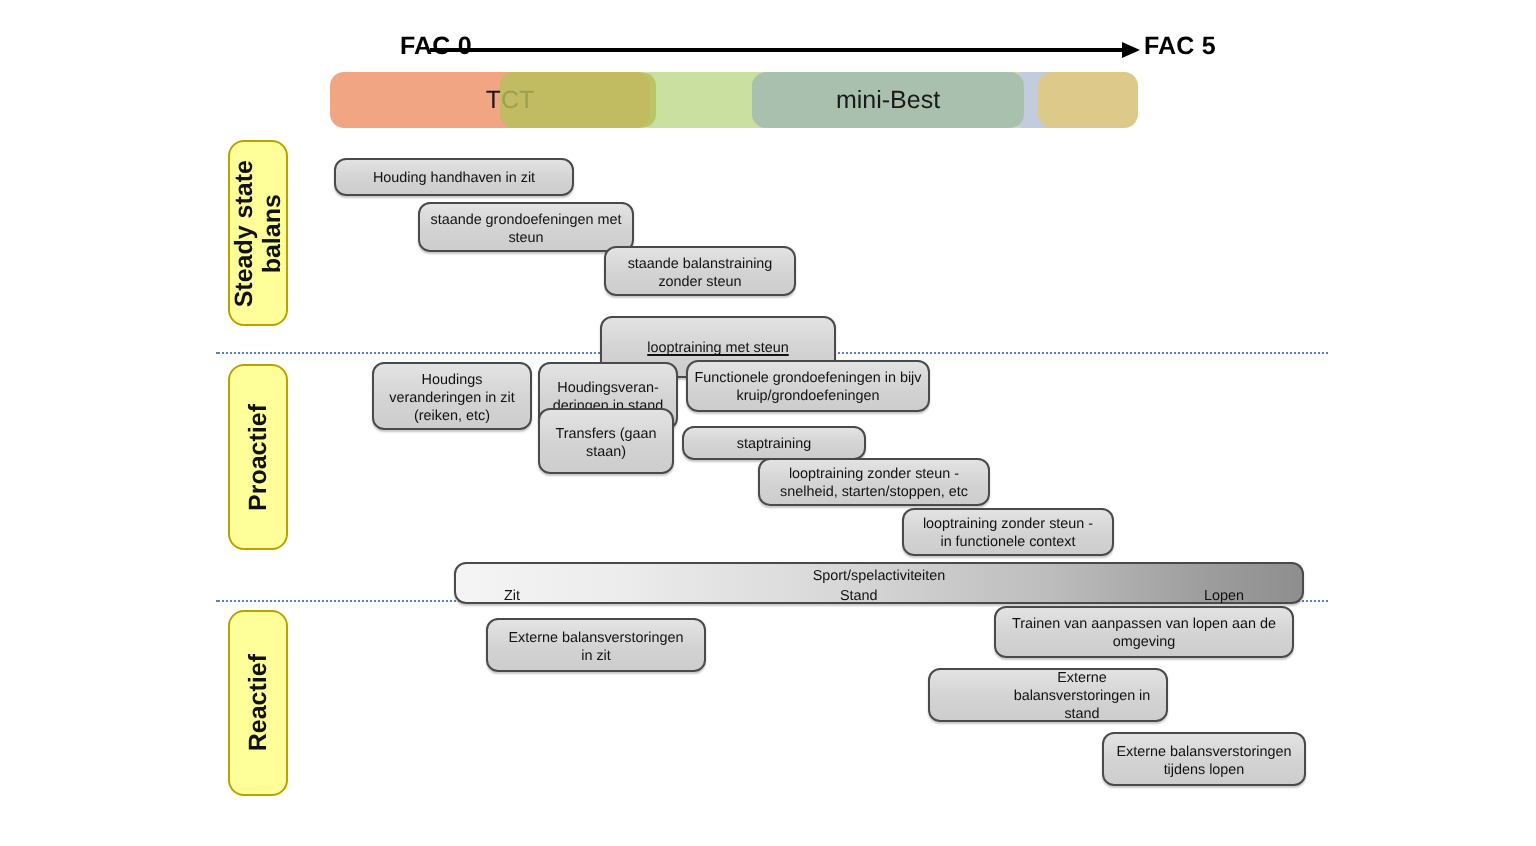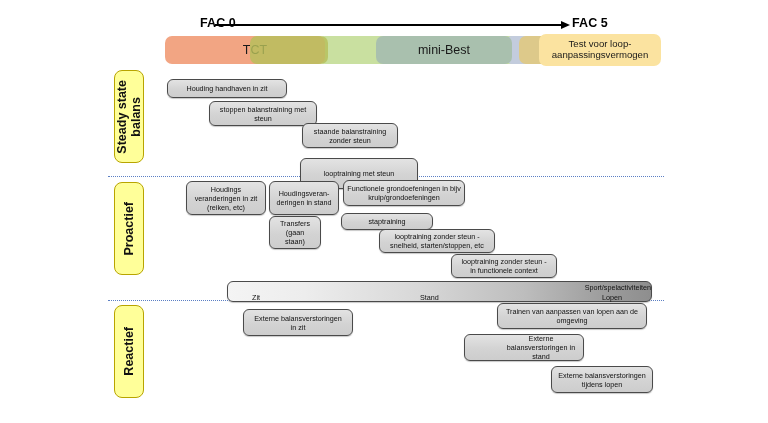--- a/index.html
+++ b/index.html
@@ -97,21 +97,21 @@
     position: absolute;
     border: 1px solid #4a4a4a;
     border-radius: 6px;
     background: linear-gradient(90deg,#f4f4f4 0%,#ededed 18%,#d8d8d8 45%,#bdbdbd 70%,#9e9e9e 88%,#8e8e8e 100%);
     box-shadow: 0 1px 1px rgba(0,0,0,.22);
   }
   #sport-band-title {
     position: absolute;
     width: 100%;
     top: 1px;
-    text-align: right;
+    text-align: center;
     font-size: 7.2px;
     color: #111;
   }
   .band-sub {
     position: absolute;
     top: 11px;
     font-size: 7.2px;
     color: #111;
     white-space: nowrap;
   }
@@ -146,24 +146,20 @@
   </div>
 
   <div class="scale-seg" style="left:250px; top:36px; width:78px; height:28px; background:#b6c05a; opacity:.82;"></div>
 
   <div class="scale-seg" style="left:376px; top:36px; width:136px; height:28px; background:#a9c0ae;">
     <span>mini-Best</span>
   </div>
 
   <div class="scale-seg" style="left:519px; top:36px; width:50px; height:28px; background:#ddc98a;"></div>
 
-  <div class="scale-seg" style="left:539px; top:34px; width:122px; height:32px; background:#fbe3a0; font-size:9.6px;">
-    <span style="white-space:pre-line;">Test voor loop-
-aanpassingsvermogen</span>
-  </div>
 
   <div class="side-label" style="left:114px; top:70px; width:30px; height:93px;">
     <span>Steady state
 balans</span>
   </div>
 
   <div class="side-label" style="left:114px; top:182px; width:30px; height:93px;">
     <span>Proactief</span>
   </div>
 
@@ -172,51 +168,51 @@
   </div>
 
   <div class="divider" style="left:108px; top:176px; width:556px;"></div>
   <div class="divider" style="left:108px; top:300px; width:556px;"></div>
 
   <div class="box" style="left:167px; top:79px; width:120px; height:19px;text-align:right;">
     <span>Houding handhaven in zit</span>
   </div>
 
   <div class="box" style="left:209px; top:101px; width:108px; height:25px;">
-    <span>stoppen balanstraining met
+    <span>staande grondoefeningen met
 steun</span>
   </div>
 
   <div class="box" style="left:302px; top:123px; width:96px; height:25px;">
     <span>staande balanstraining
 zonder steun</span>
   </div>
 
-  <div class="box" style="left:300px; top:158px; width:118px; height:31px;">
+  <div class="box" style="left:300px; top:158px; width:118px; height:31px;text-decoration:underline;">
     <span>looptraining met steun</span>
   </div>
 
   <div class="box" style="left:186px; top:181px; width:80px; height:34px;">
     <span>Houdings
 veranderingen in zit
 (reiken, etc)</span>
   </div>
 
   <div class="box" style="left:269px; top:181px; width:70px; height:34px;">
     <span>Houdingsveran-
 deringen in stand</span>
   </div>
 
   <div class="box" style="left:343px; top:180px; width:122px; height:26px;">
     <span>Functionele grondoefeningen in bijv
 kruip/grondoefeningen</span>
   </div>
 
 
-  <div class="box" style="left:269px; top:216px; width:52px; height:33px;">
+  <div class="box" style="left:269px; top:204px; width:68px; height:33px;">
     <span>Transfers (gaan
 staan)</span>
   </div>
 
   <div class="box" style="left:341px; top:213px; width:92px; height:17px;">
     <span>staptraining</span>
   </div>
 
   <div class="box" style="left:379px; top:229px; width:116px; height:24px;">
     <span>looptraining zonder steun -

